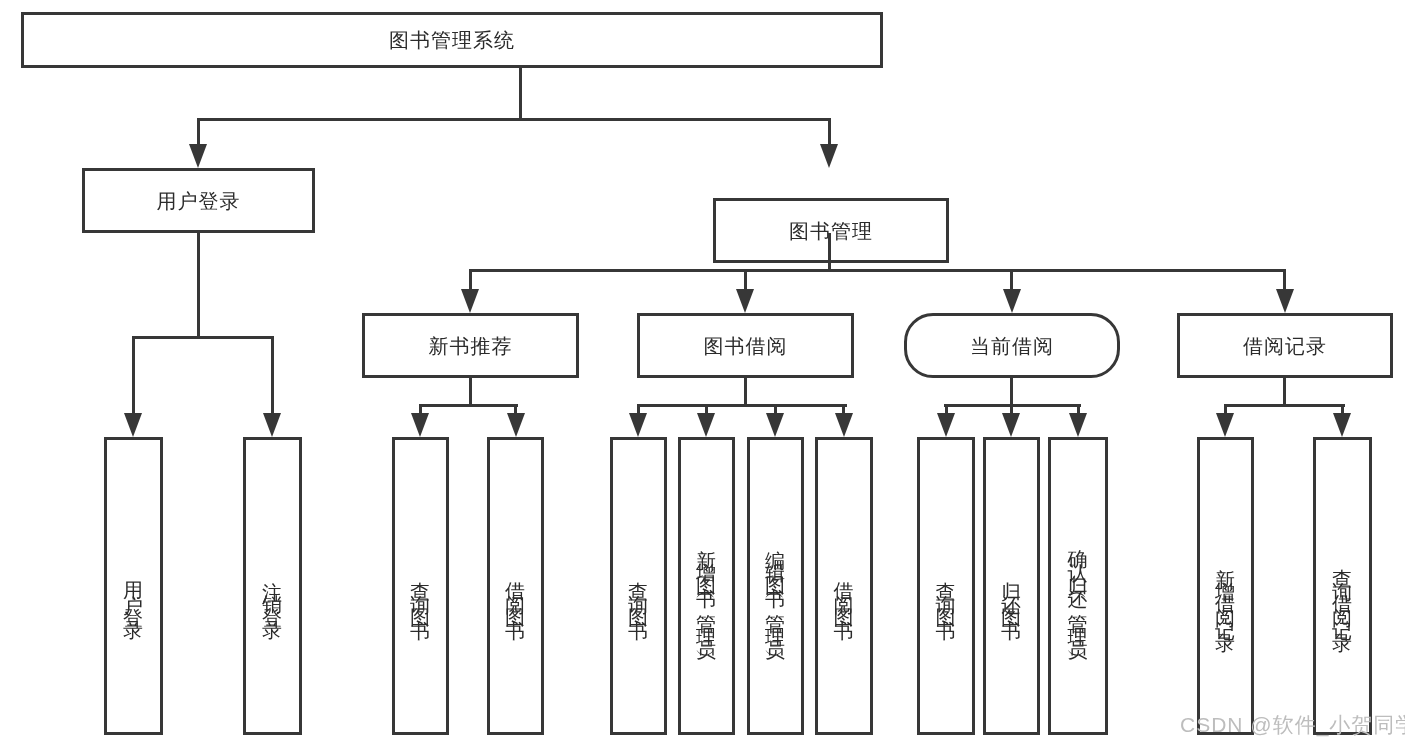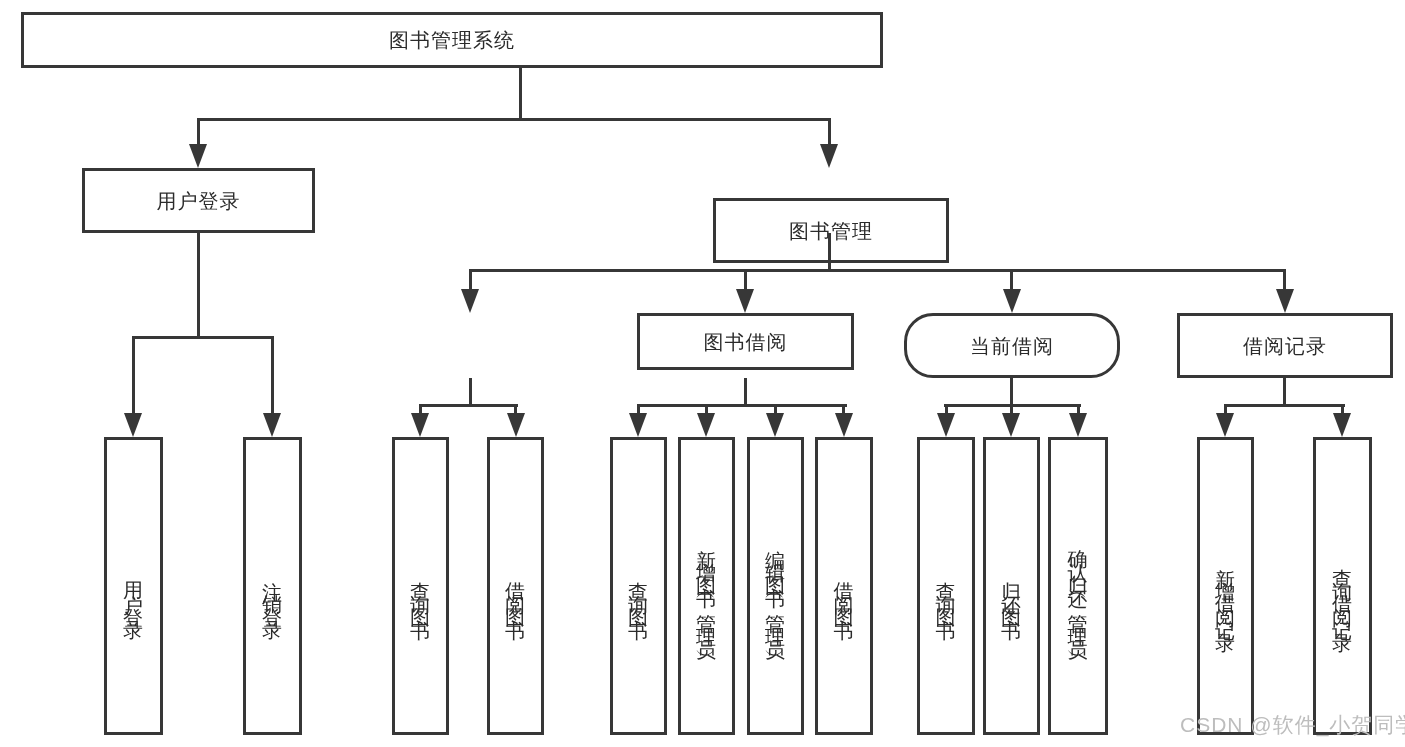--- a/index.html
+++ b/index.html
@@ -61,22 +61,23 @@
 <body>
 
 <div class="canvas">
 
   <div class="box" style="left:21px; top:12px; width:862px; height:56px;">图书管理系统</div>
 
   <div class="box" style="left:82px; top:168px; width:233px; height:65px;">用户登录</div>
 
   <div class="box" style="left:713px; top:168px; width:236px; height:65px;margin-top:30px;">图书管理</div>
 
+  <div class="box" style="left:362px; top:313px; width:217px; height:65px;">新书推荐</div>
 
-  <div class="box" style="left:637px; top:313px; width:217px; height:57px;">图书借阅</div>
+  <div class="box" style="left:637px; top:313px; width:217px; height:65px;">图书借阅</div>
 
   <div class="box" style="left:904px; top:313px; width:216px; height:65px;border-radius:29px;">当前借阅</div>
 
   <div class="box" style="left:1177px; top:313px; width:216px; height:65px;font-family:Liberation Serif, serif;">借阅记录</div>
 
   <div class="box box--v" style="left:104px; top:437px; width:59px; height:298px;">用户登录</div>
   <div class="box box--v" style="left:243px; top:437px; width:59px; height:298px;">注销登录</div>
 
   <div class="box box--v" style="left:392px; top:437px; width:57px; height:298px;">查询图书</div>
   <div class="box box--v" style="left:487px; top:437px; width:57px; height:298px;">借阅图书</div>

